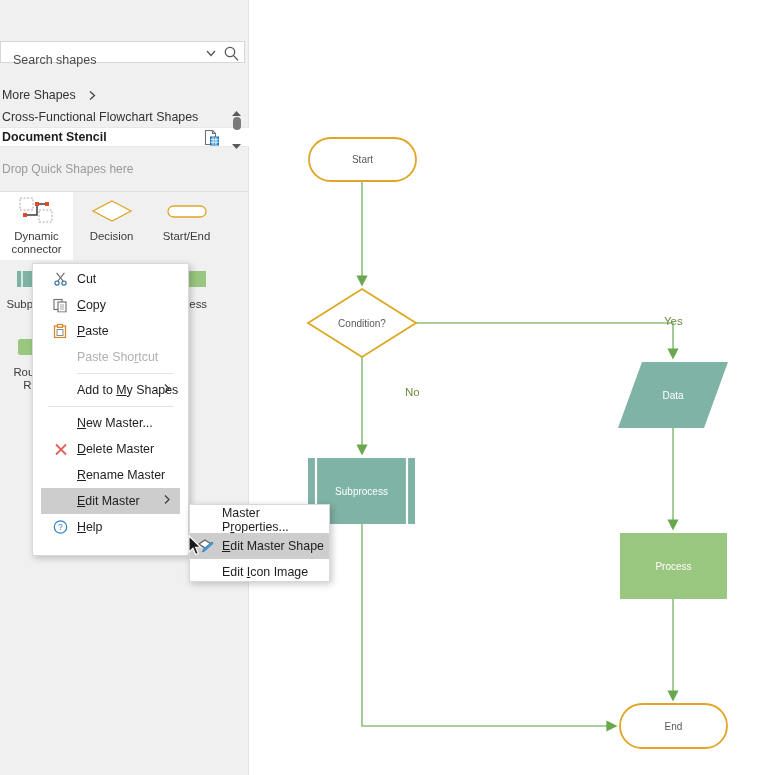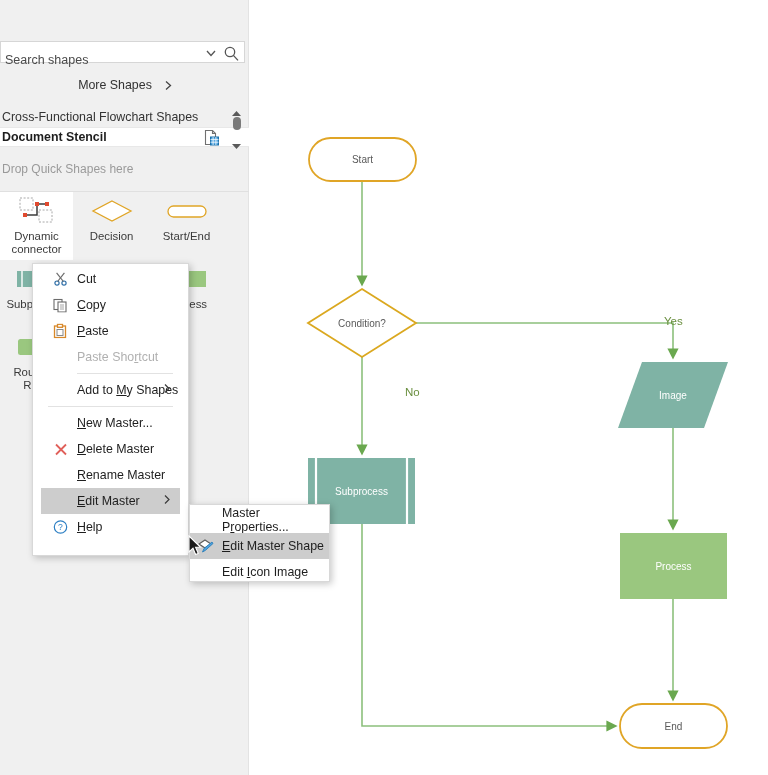--- a/index.html
+++ b/index.html
@@ -33,42 +33,42 @@
     cursor: pointer;
   }
   #collapse-btn svg { display: block; }
 
   #search-row {
     position: absolute; left: 0; top: 41px;
     width: 245px; height: 22px;
     background: #ffffff; border: 1px solid #d6d6d6;
   }
   #search-input {
-    position: absolute; left: 4px; top: 0; width: 190px; height: 36px;
+    position: absolute; left: 12px; top: 0; width: 190px; height: 36px;
     border: none; outline: none; background: transparent;
     font-family: "Liberation Sans", sans-serif;
     font-size: 12.5px; color: #ec4899;
   }
   #search-input::placeholder { color: #4a4a4a; opacity: 1; }
   #search-chevron {
     position: absolute; right: 26px; top: 4px;
     width: 14px; height: 14px; cursor: pointer;
   }
   #search-icon-btn {
     position: absolute; right: 4px; top: 3px;
     width: 17px; height: 17px; cursor: pointer;
   }
 
   .stencil-row {
     position: absolute; left: 0; width: 249px; height: 22px;
     font-size: 12.4px; color: #333;
     display: flex; align-items: center;
     padding-left: 2px; cursor: pointer;
   }
-  #row-more-shapes { top: 74px; justify-content: center; }
+  #row-more-shapes { top: 84px; }
   #row-more-shapes .lbl { color: #333; }
   #more-arrow { margin-left: 12px; display: inline-flex; }
   #row-crossfunc { top: 106px; }
   #row-docstencil {
     top: 127px; background: #ffffff;
     border-top: 1px solid #e8e8e8; border-bottom: 1px solid #e8e8e8;
     font-weight: bold; color: #1d1d1d; height: 20px; text-align: right;
   }
   #doc-stencil-icon { position: absolute; right: 28px; top: 1px; }
 
@@ -341,21 +341,21 @@
     </svg>
 
     
     <div style="position:absolute;left:59px;top:138px;width:107px;height:43px;">
       <div class="node-label" style="color:#595959;">Start</div>
     </div>
     <div style="position:absolute;left:58px;top:289px;width:108px;height:68px;">
       <div class="node-label" style="color:#595959;">Condition?</div>
     </div>
     <div style="position:absolute;left:368px;top:362px;width:110px;height:66px;">
-      <div class="node-label" style="color:#ffffff;">Image</div>
+      <div class="node-label" style="color:#ffffff;">Data</div>
     </div>
     <div style="position:absolute;left:58px;top:458px;width:107px;height:66px;">
       <div class="node-label" style="color:#ffffff;">Subprocess</div>
     </div>
     <div style="position:absolute;left:370px;top:533px;width:107px;height:66px;">
       <div class="node-label" style="color:#ffffff;">Process</div>
     </div>
     <div style="position:absolute;left:370px;top:704px;width:107px;height:44px;">
       <div class="node-label" style="color:#595959;">End</div>
     </div>

